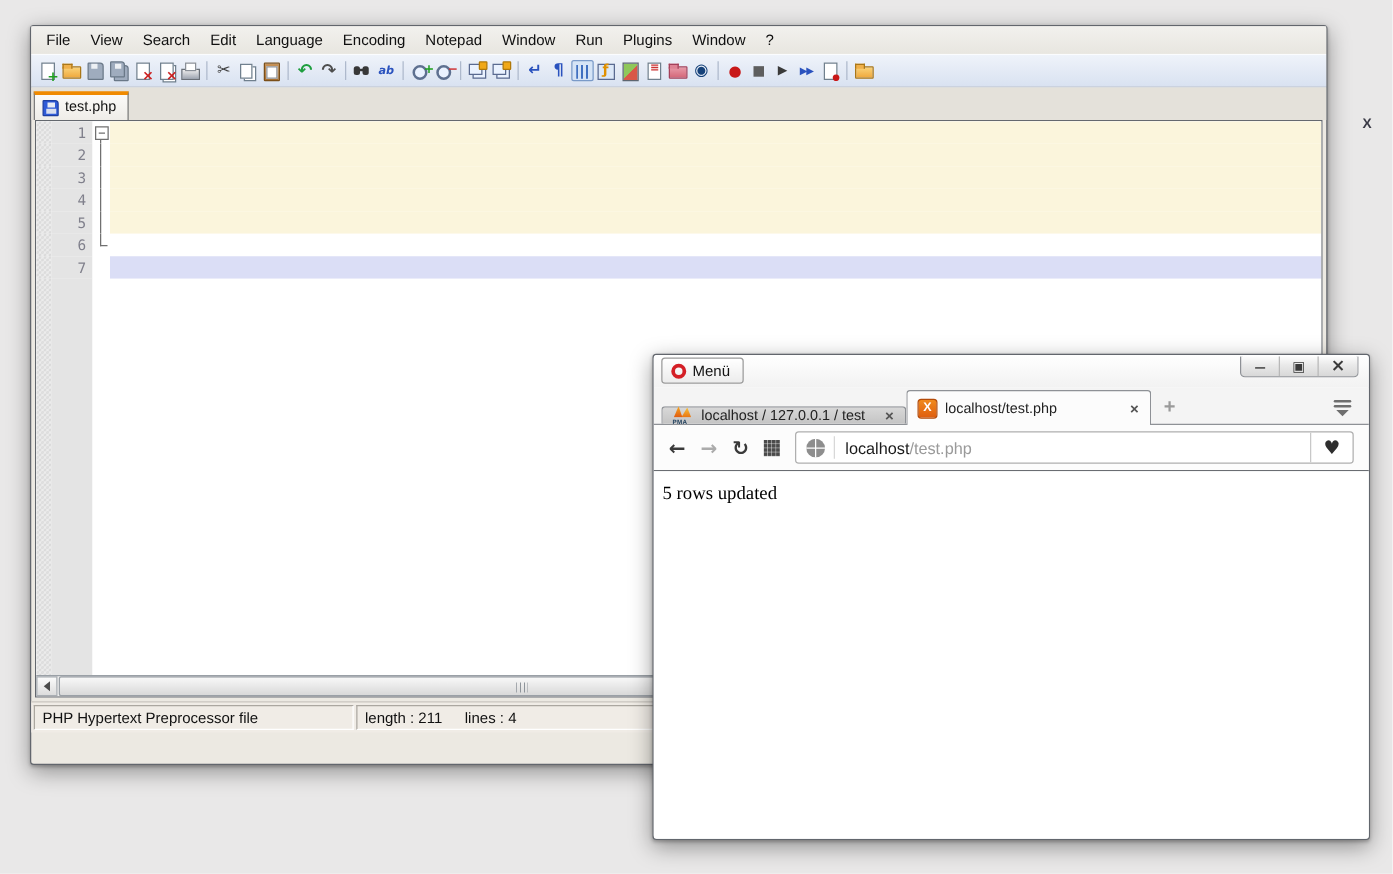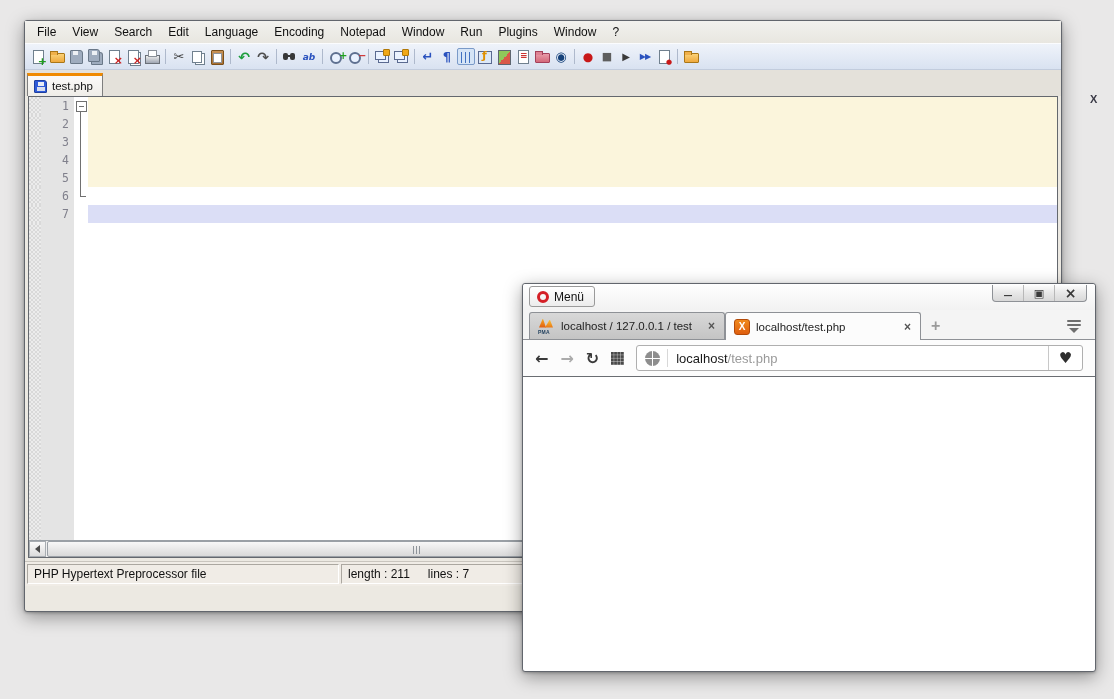--- a/index.html
+++ b/index.html
@@ -120,35 +120,35 @@
   .hs-btn { position:absolute; top:0; width:17px; height:16px; background:linear-gradient(#FBFBFB,#DCDCDC); border:1px solid #A8ADB2; display:flex; align-items:center; justify-content:center; }
   .hs-left { left:0; } .hs-right { right:0; }
   .hs-arrow-l { width:0; height:0; border-top:4px solid transparent; border-bottom:4px solid transparent; border-right:5px solid #4A4A4A; }
   .hs-arrow-r { width:0; height:0; border-top:4px solid transparent; border-bottom:4px solid transparent; border-left:5px solid #4A4A4A; }
   .hs-thumb { position:absolute; left:18px; top:0; width:72%; height:16px; background:linear-gradient(#F8F8F8,#D9D9D9); border:1px solid #9AA0A6; border-radius:2px; }
   .hs-thumb::after { content:""; position:absolute; left:50%; top:4px; width:9px; height:8px; margin-left:-4px;
     background:repeating-linear-gradient(90deg,#8E949A 0 1px,transparent 1px 3px); }
 
   .npp-status { height:25px; margin-top:3px; background:#F0ECE6; border-top:1px solid #C9C5BE; display:flex; align-items:stretch; padding:2px 2px; gap:2px; font-size:12px; color:#111; }
   .st-cell { border:1px solid; border-color:#ABA7A0 #FFF #FFF #ABA7A0; display:flex; align-items:center; padding:0 6px; }
-  .st-doc { width:312px; }
+  .st-doc { width:256px; }
   .st-stats { flex:1; gap:18px; }
 
   
   #opera { left:522px; top:283px; width:574px; height:389px; background:#FFFFFF; border-radius:3px; z-index:10; display:flex; flex-direction:column; }
   .op-top { height:26px; position:relative; background:linear-gradient(#FFFFFF,#F2F2F2); border-radius:3px 3px 0 0; }
   .op-menubtn { position:absolute; left:6px; top:2px; height:21px; display:flex; align-items:center; gap:5px; padding:0 10px 0 7px;
     background:linear-gradient(#FFFFFF,#ECECEC); border:1px solid #9A9A9A; border-radius:3px; }
   .op-ologo { width:12px; height:12px; border:3px solid #D41F26; border-radius:50%; }
   .op-menulabel { font-size:12px; color:#111; }
   #opera .winbtns { top:1px; right:8px; border-top:none; border-radius:0 0 4px 4px; }
   #opera .wb { width:31px; }
 
   .op-tabs { height:30px; display:flex; align-items:flex-end; padding:0 0 0 6px; background:#F4F4F4; border-bottom:1px solid #8E9196; position:relative; }
-  .op-tab { height:27px; display:flex; align-items:center; gap:6px; padding:0 8px; border:1px solid #8E9196; border-bottom:none;
+  .op-tab { height:14px; display:flex; align-items:center; gap:6px; padding:0 8px; border:1px solid #8E9196; border-bottom:none;
     border-radius:3px 3px 0 0; font-size:11.5px; color:#222; background:linear-gradient(#D8D8D8,#C4C4C4); max-width:196px; min-width:196px; position:relative; }
   .op-tab .lbl { flex:1; white-space:nowrap; overflow:hidden; }
   .op-tab.active { background:#FCFCFC; margin-bottom:-1px; height:28px; z-index:2; }
   .op-tabclose { font-size:12px; font-weight:700; color:#555; padding:0 1px; }
   .ic-pma { width:17px; height:15px; position:relative; flex:none; }
   .ic-pma::before { content:""; position:absolute; left:1px; top:0; width:7px; height:9px; background:linear-gradient(#F6A821,#E05A10); clip-path:polygon(0 100%,55% 0,100% 100%); }
   .ic-pma::after { content:"PMA"; position:absolute; left:0; bottom:-1px; font-size:5px; font-weight:700; color:#23425F; letter-spacing:.2px; }
   .ic-pma .sail2 { position:absolute; left:7px; top:1px; width:8px; height:8px; background:linear-gradient(#F8C23A,#E87312); clip-path:polygon(0 100%,60% 0,100% 100%); }
   .ic-xampp { width:16px; height:16px; border-radius:3px; background:linear-gradient(#F08A1D,#DF5E0F); border:1px solid #B34A08; color:#fff;
     font-weight:700; font-size:10px; display:flex; align-items:center; justify-content:center; flex:none; }
@@ -464,21 +464,21 @@
       <span class="hs-btn hs-right">
           <span class="hs-arrow-r"></span>
         </span>
     </div>
   </div>
 
   <div class="npp-status">
     <span class="st-cell st-doc">PHP Hypertext Preprocessor file</span>
     <span class="st-cell st-stats">
       <span>length : 211</span>
-      <span>lines : 7</span>
+      <span>lines : 4</span>
     </span>
   </div>
 </div>
 
 <div class="win" id="opera">
   <div class="op-top">
     <span class="op-menubtn">
       <span class="op-ologo"></span>
       <span class="op-menulabel">Menü</span>
     </span>
@@ -520,13 +520,16 @@
     <span class="op-nav">↻</span>
     <span class="op-grid"></span>
     <div class="op-urlbox">
       <span class="op-globe"></span>
       <span class="op-urlsep"></span>
       <span class="op-url"><span>localhost</span><span class="path">/test.php</span></span>
       <span class="op-heart glyph">♥</span>
     </div>
   </div>
 
+  <div class="op-content">
+    <span class="op-pagetext">5 rows updated</span>
+  </div>
 </div>
 
 </body></html>

